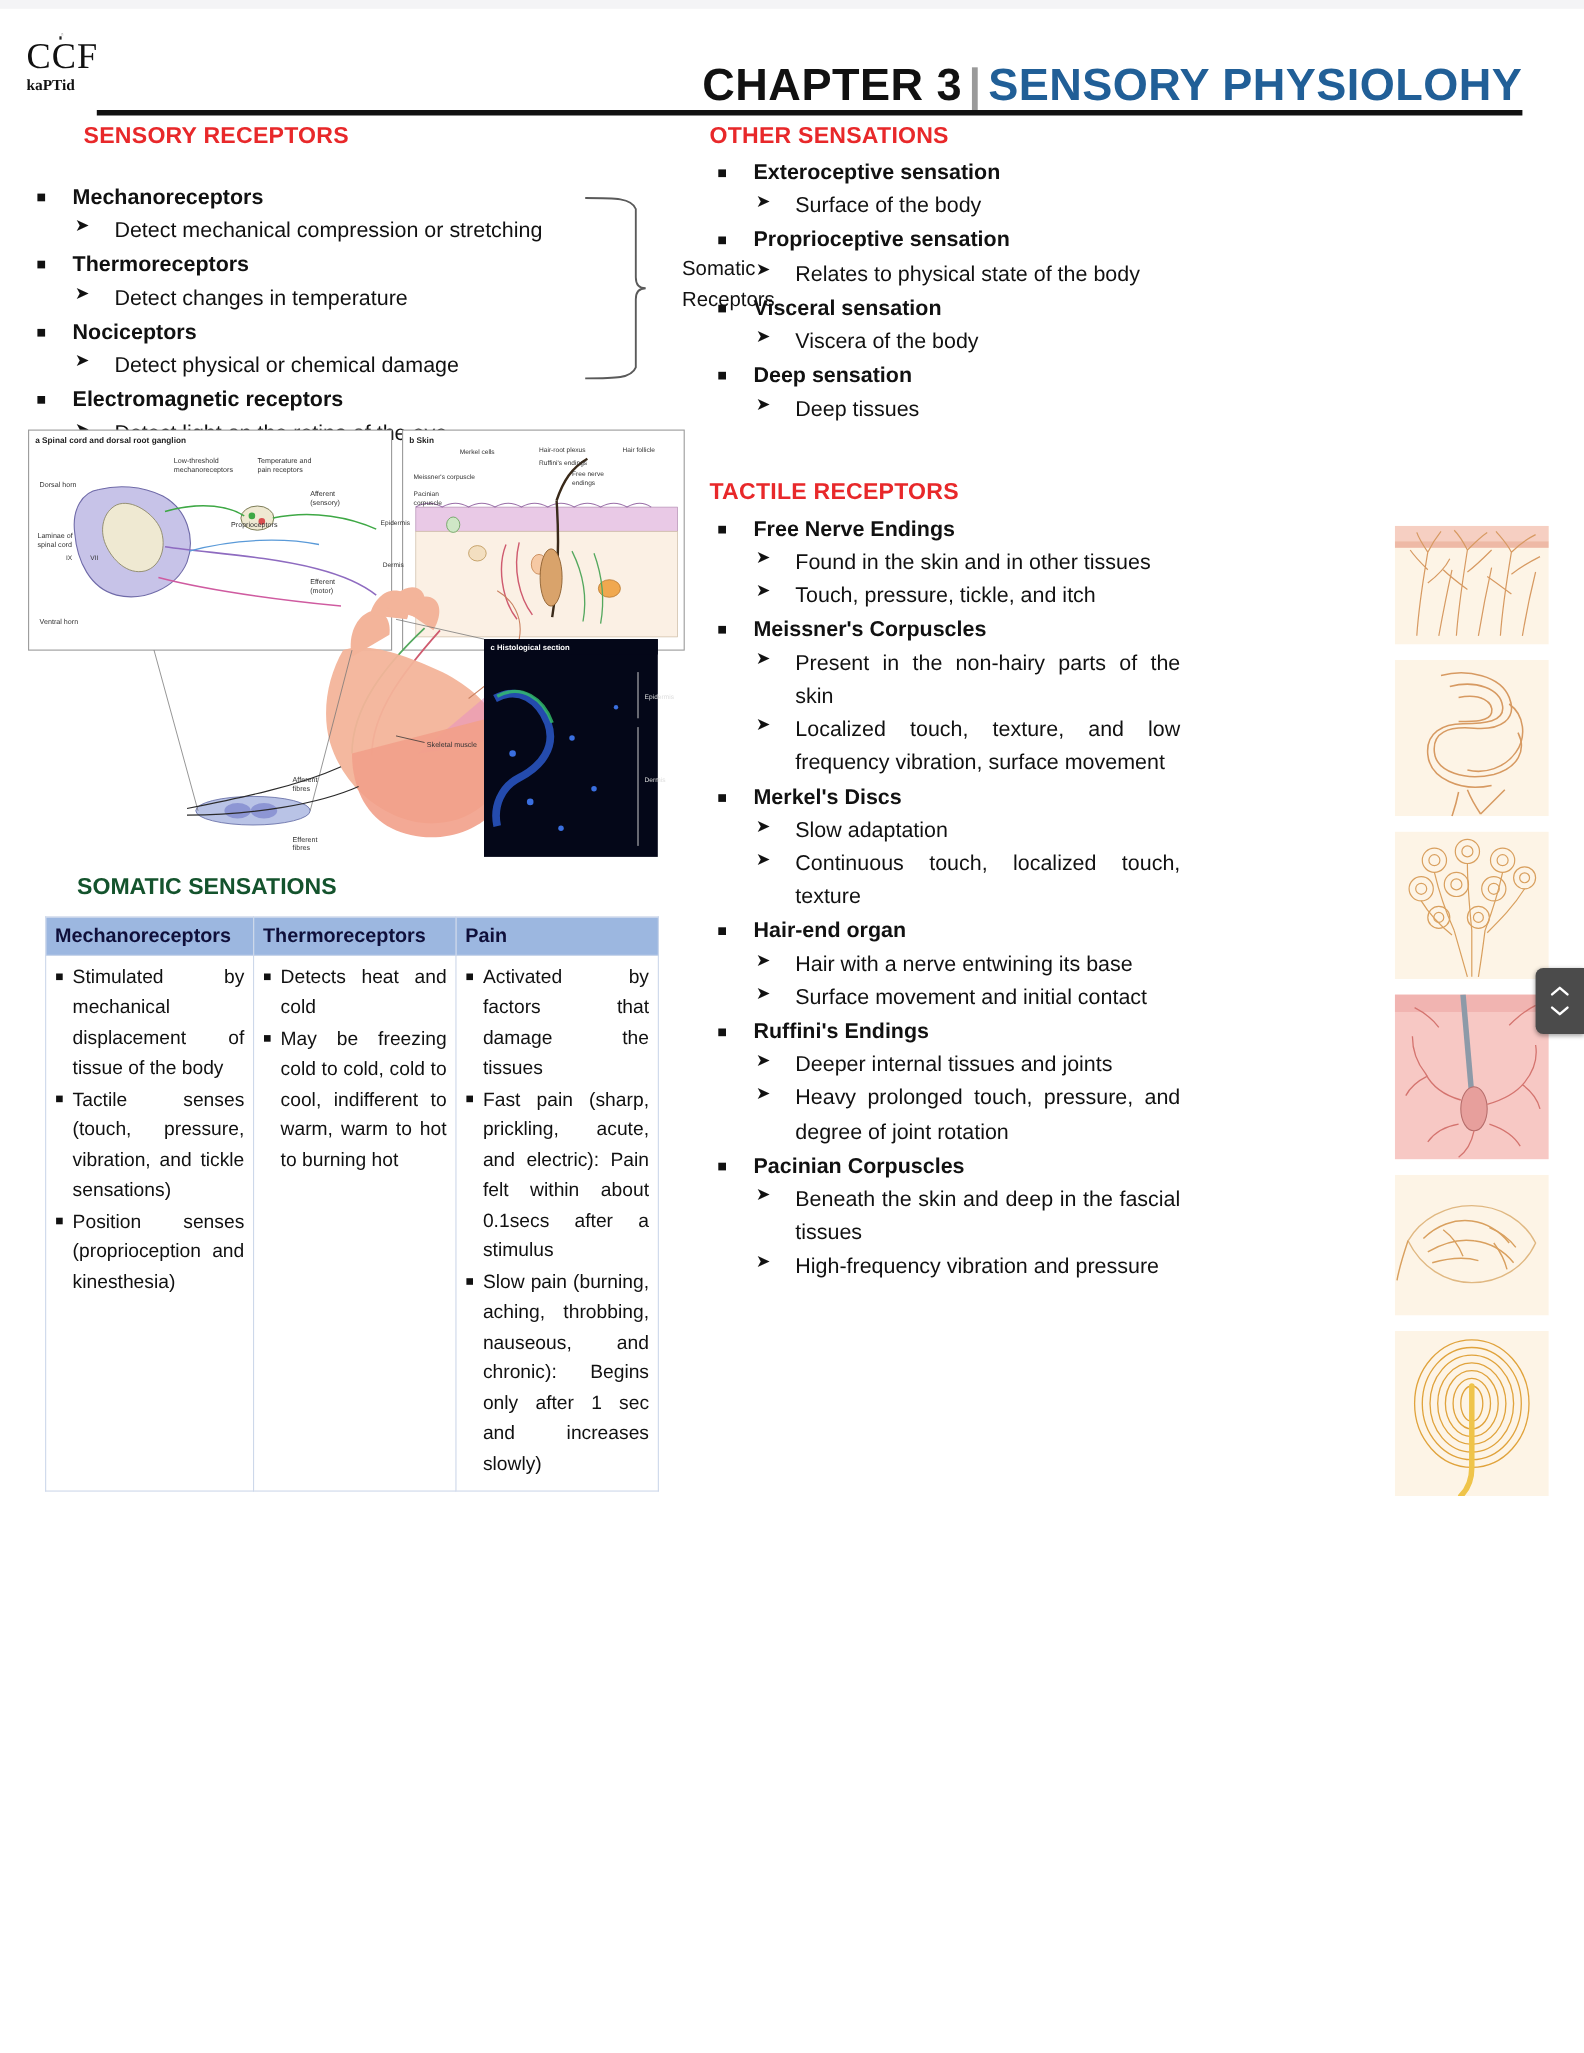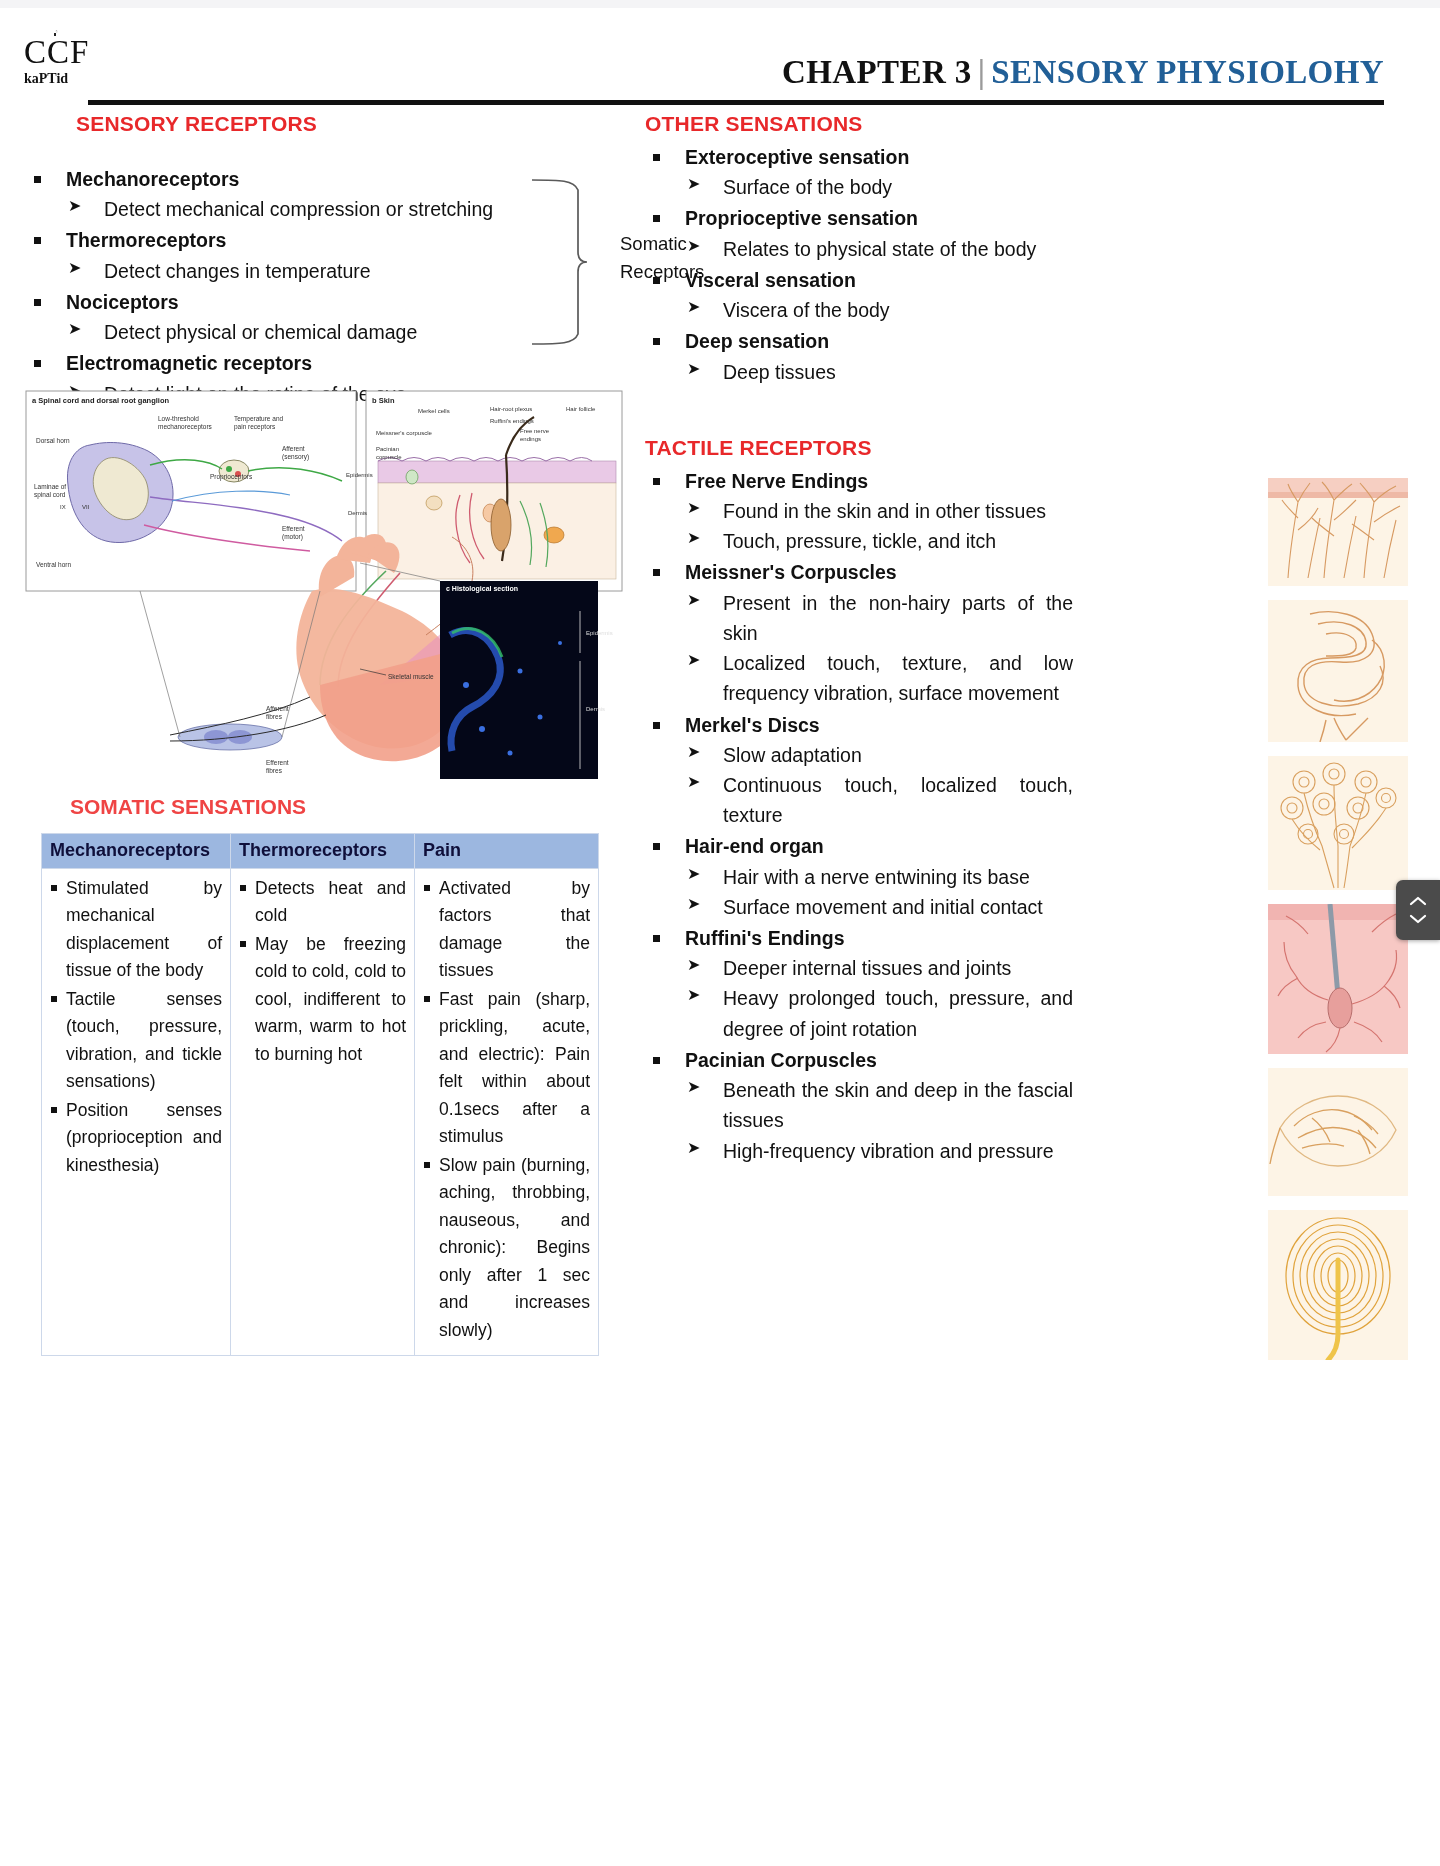--- a/index.html
+++ b/index.html
@@ -59,23 +59,23 @@
     font-family: "Liberation Serif", serif;
     font-size: 14px;
     font-weight: bold;
     color: #111;
     margin-top: 3px;
   }
   .chapter-title {
     position: absolute;
     right: 56px;
     top: 36px;
-    font-family: Liberation Serif, serif;
+    font-family: Liberation Sans, sans-serif;
     font-weight: bold;
-    font-size: 33px;
+    font-size: 41px;
     letter-spacing: .4px;
     white-space: nowrap;
   }
   .chapter-title .ct-black { color: #111; }
   .chapter-title .ct-sep { color: #9a9a9a; margin: 0 6px; }
   .chapter-title .ct-blue { color: #215f97; }
   .rule {
     position: absolute;
     left: 88px;
     right: 56px;
@@ -180,21 +180,21 @@
     top: 385px;
     width: 610px;
     height: 410px;
   }
 
   
   .somatic-head {
     position: absolute;
     left: 70px;
     top: 795px;
-    color: #ef4444;
+    color: #14532d;
     font-weight: bold;
     font-size: 21px;
   }
   table.somatic {
     position: absolute;
     left: 41px;
     top: 833px;
     width: 558px;
     border-collapse: collapse;
     table-layout: fixed;

